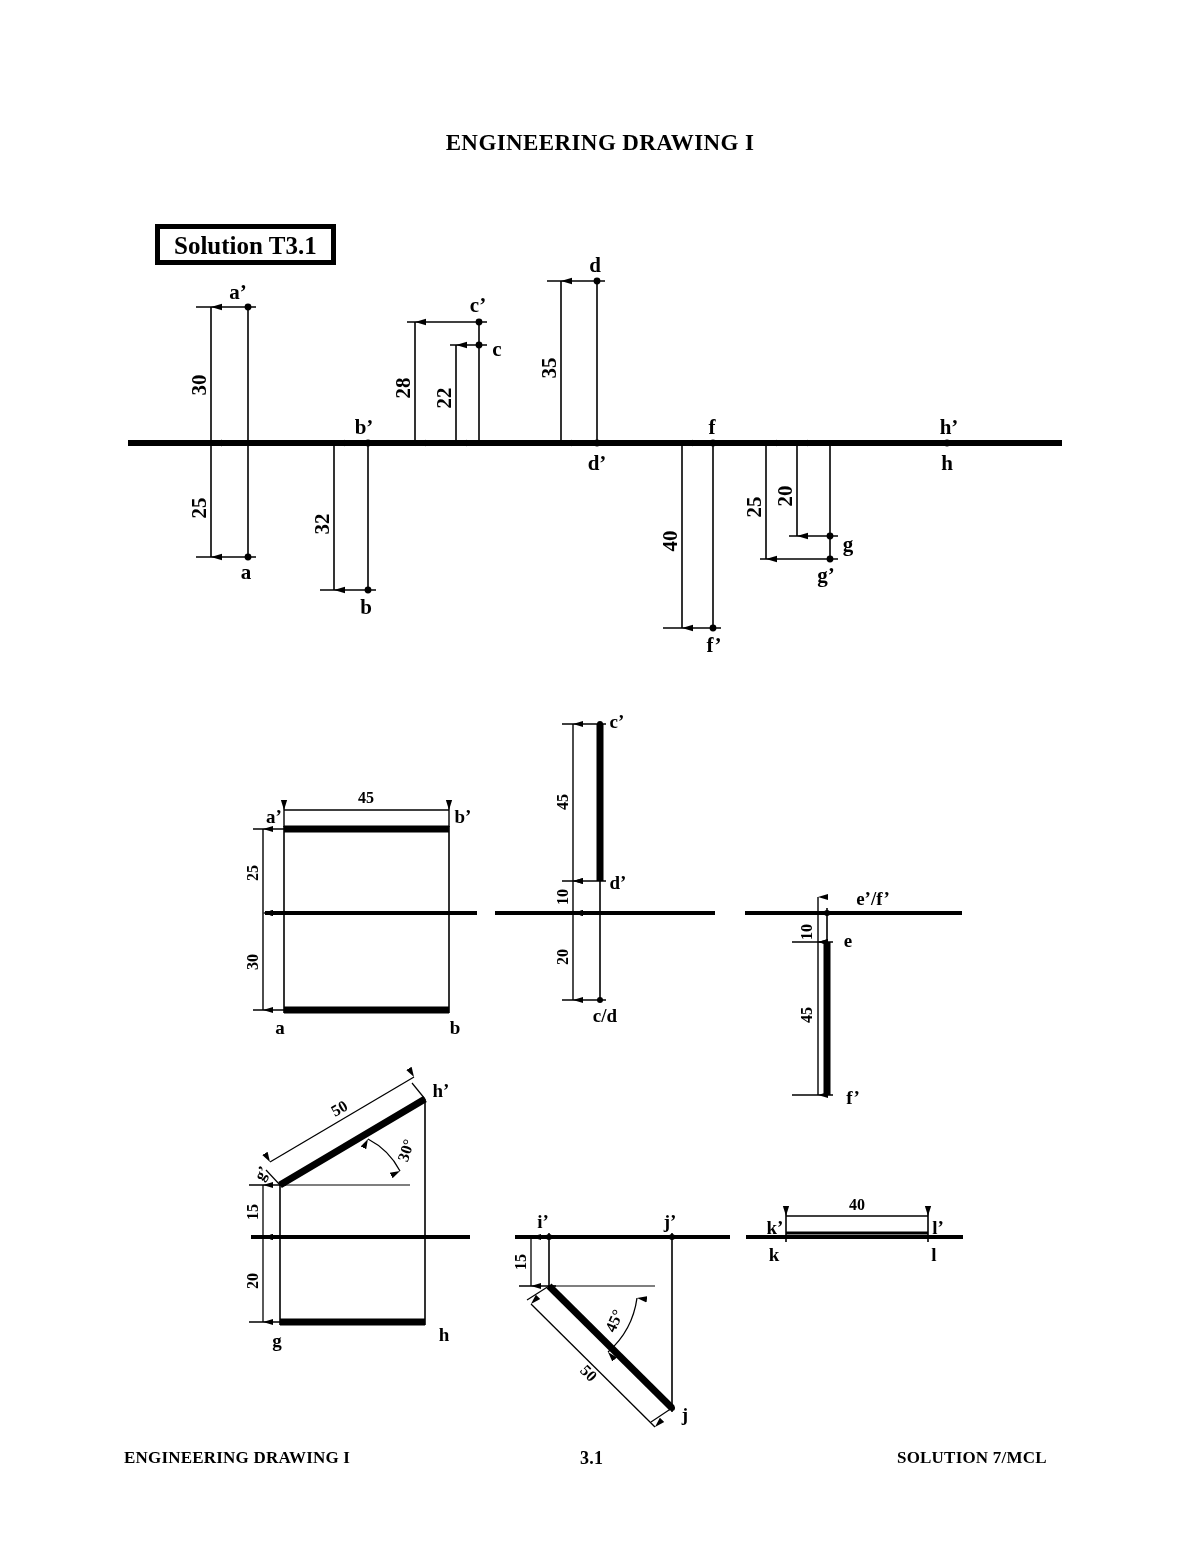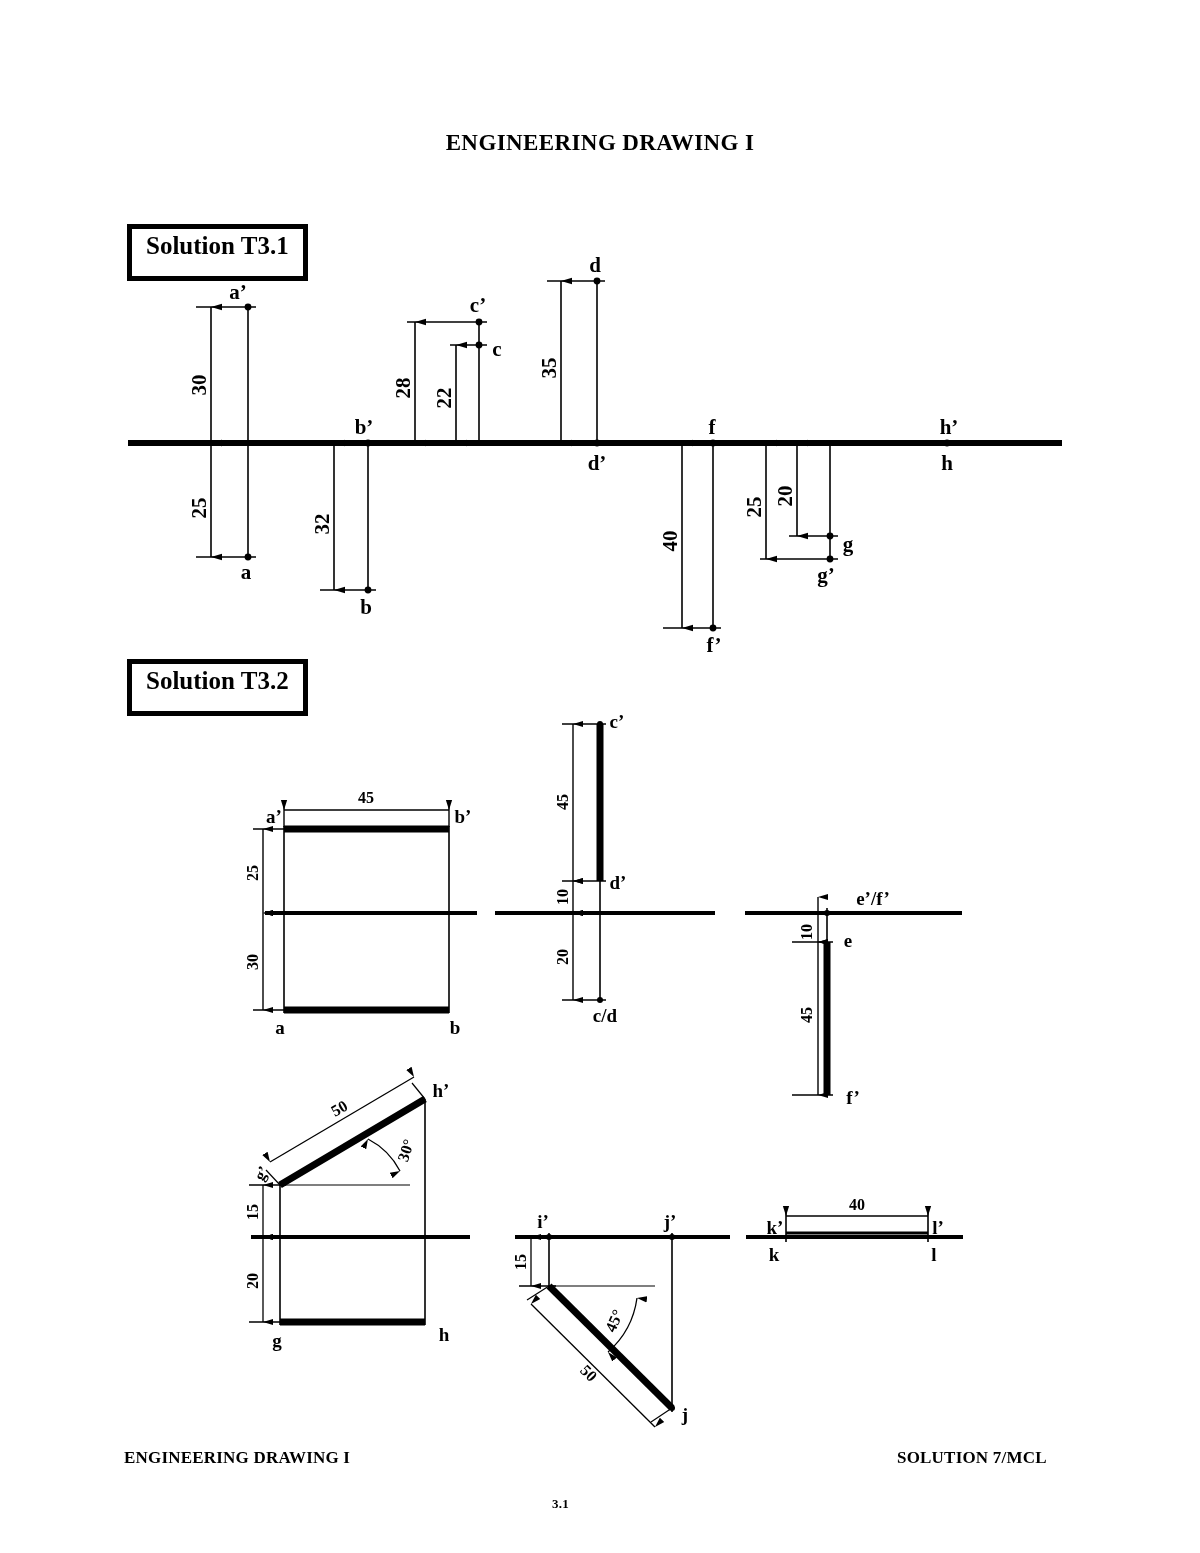--- a/index.html
+++ b/index.html
@@ -24,55 +24,55 @@
     font-size: 23px;
     letter-spacing: 0.4px;
   }
   #title1 { top: 130px; }
   #title2 { top: 182px; }
 
   .sol-box {
     position: absolute;
     border: 5px solid #000;
     background: #fff;
-    padding: 3px 14px 16px 14px;
+    padding: 3px 14px 0 14px;
     font-weight: bold;
     font-size: 25px;
     line-height: 1.12;
+    margin-left: 28px;
   }
   #solbox1 { left: 127px; top: 224px; }
   #solbox2 { left: 127px; top: 659px; }
 
   .footer {
     position: absolute;
     top: 1448px;
     font-weight: bold;
     font-size: 17px;
     letter-spacing: 0.2px;
   }
   #foot-left { left: 124px; }
-  #foot-mid  { left: 552px; font-size: 13px; margin-top: 48px; }
+  #foot-mid  { left: 580px; font-size: 18px; }
   #foot-right{ left: 897px; }
 
   
   text { font-family: "Liberation Serif", "DejaVu Serif", serif; fill:#000; }
   .pt   { font-size: 21px; font-weight: bold; }
   .ptb  { font-size: 19px; font-weight: bold; }
   .dimv { font-size: 21px; font-weight: bold; }
   .dims { font-size: 16px; font-weight: bold; }
 </style>
 </head>
 <body>
 
 <div id="sheet">
 
   <div class="title-line" id="title1">ENGINEERING DRAWING I</div>
 
   <div class="sol-box" id="solbox1">Solution T3.1</div>
-  <div class="sol-box" id="solbox2">Solution T3.2</div>
 
   <svg class="layer" id="svg-t31" viewBox="0 0 1200 1553">
     <defs>
       <marker id="ar-dn" markerWidth="9" markerHeight="12" refX="4.5" refY="11" orient="auto" markerUnits="userSpaceOnUse">
         <path d="M4.5 11 L1.2 0 L7.8 0 Z" fill="#000"></path>
       </marker>
       <marker id="ar-up" markerWidth="9" markerHeight="12" refX="4.5" refY="11" orient="auto" markerUnits="userSpaceOnUse">
         <path d="M4.5 11 L1.2 0 L7.8 0 Z" fill="#000"></path>
       </marker>
       <marker id="ar-sm" markerWidth="9" markerHeight="11" refX="4.5" refY="10" orient="auto" markerUnits="userSpaceOnUse">

